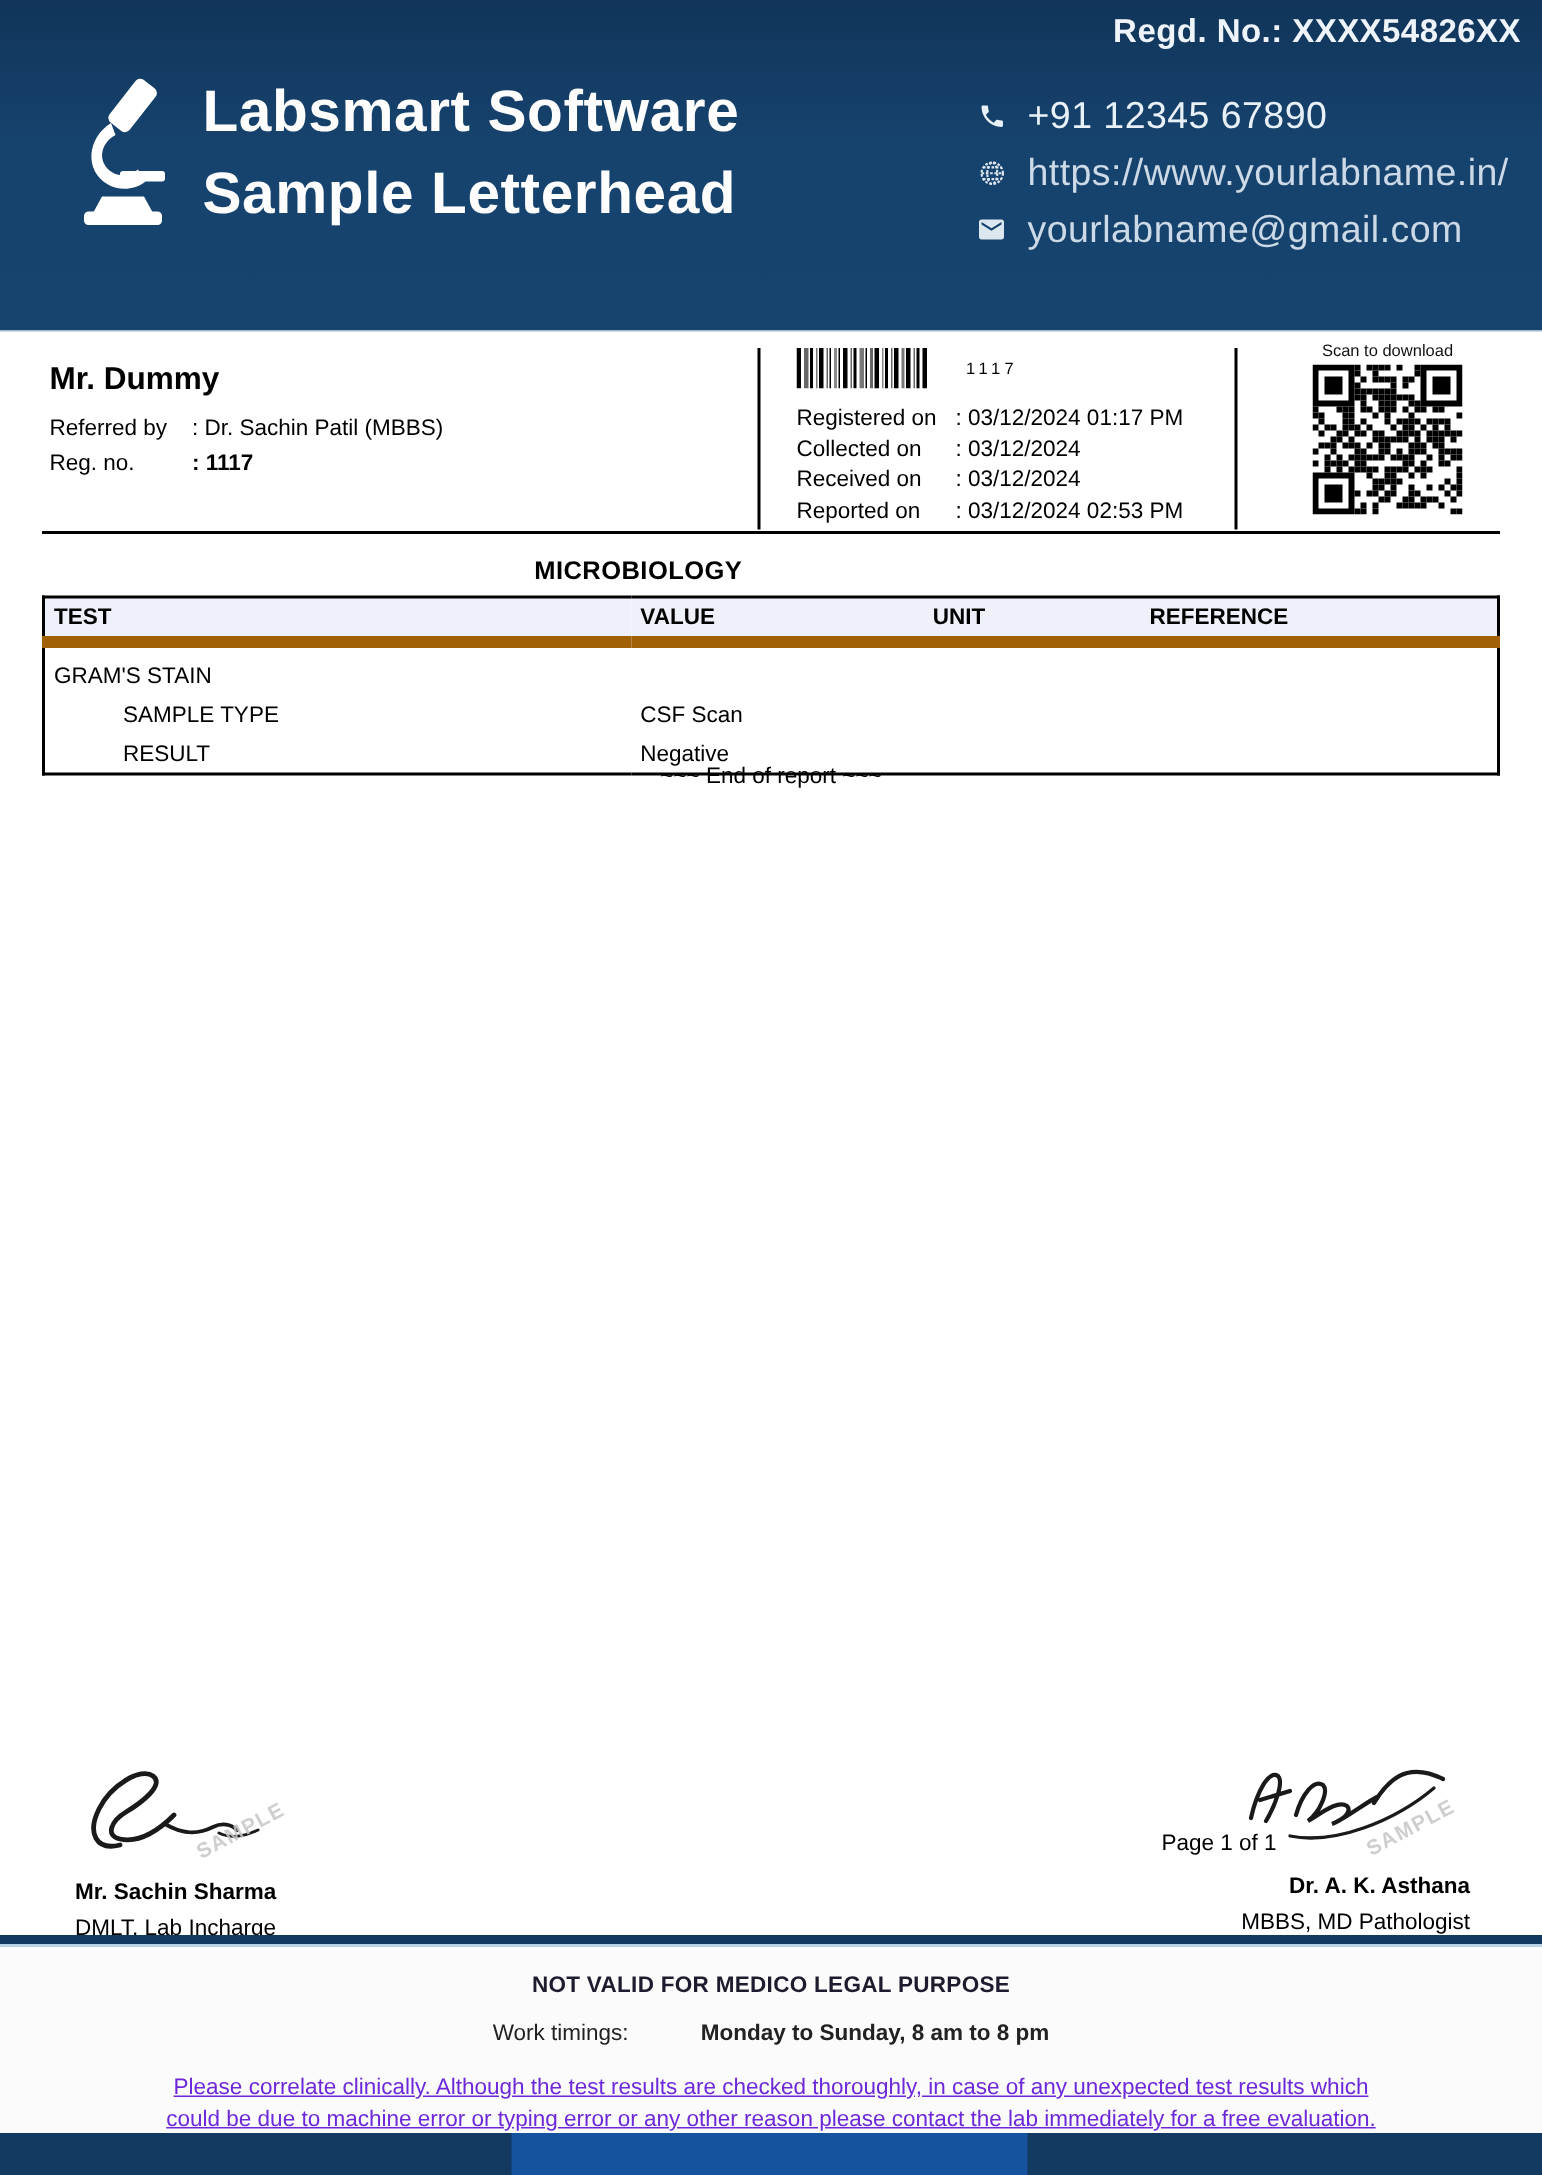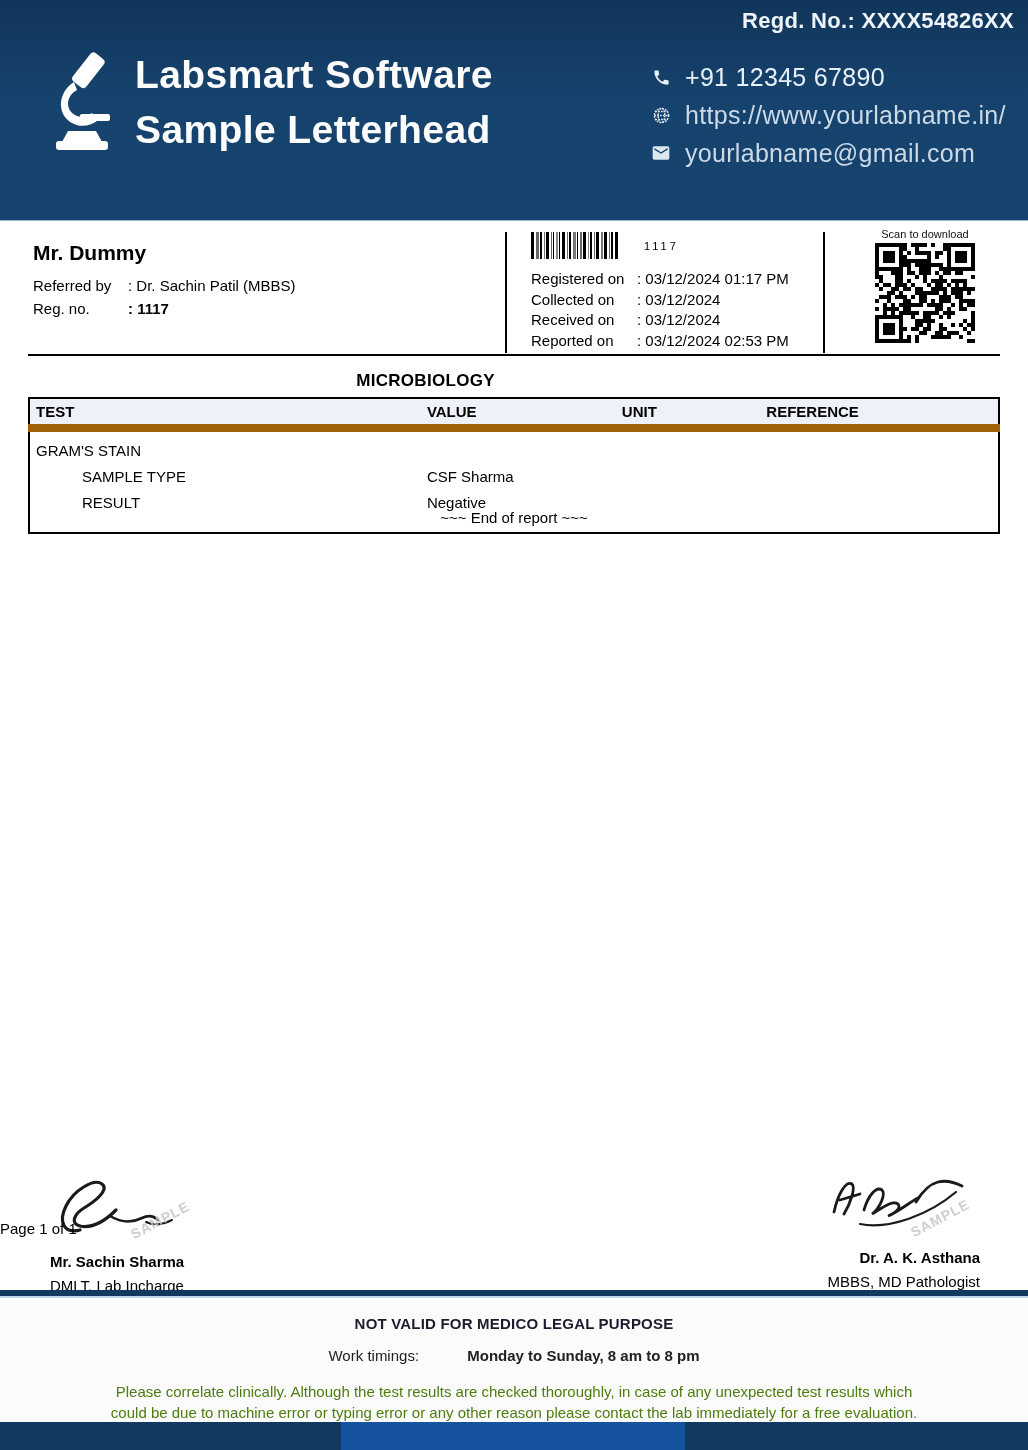--- a/index.html
+++ b/index.html
@@ -63,55 +63,55 @@
     position:absolute; top:397px; left:28px; width:972px;
     border-collapse:collapse; font-size:15px;
   }
   .report-table { border:2px solid #000; }
   .report-table thead th {
     background:#eef1f9; text-align:left; font-weight:bold;
     padding:4px 6px 4px 6px; border-bottom:8px solid #a16207; font-size:15px;
   }
   .report-table td { padding:1px 6px; line-height:24px; }
   .report-table tr.first td { padding-top:7px; }
-  .report-table tr.last td { padding-bottom:17px; }
+  .report-table tr.last td { padding-bottom:0; }
   .report-table td.indent { padding-left:52px; }
   .col-test { width:40.4%; } .col-value { width:20.1%; }
   .col-unit { width:14.9%; } .col-ref { width:24.6%; }
   .end-note { position:absolute; top:509px; left:0; width:1028px; text-align:center; font-size:15px; }
 
   
   .sigblock { position:absolute; font-size:15px; }
   .sig-left { left:50px; top:1172px; width:220px; }
   .sig-right { right:48px; top:1168px; width:230px; text-align:right; }
   .sig-canvas { position:relative; height:76px; }
   .sig-right .sig-canvas svg { float:right; }
   .sig-watermark {
     position:absolute; color:#c6c6c6; font-weight:bold; font-size:14px;
     letter-spacing:1px; transform:rotate(-28deg); opacity:0.85;
   }
   .sig-left .sig-watermark { left:78px; top:40px; }
   .sig-right .sig-watermark { right:8px; top:42px; }
   .sig-name { font-weight:bold; margin-top:5px; }
   .sig-title { margin-top:7px; }
-  .page-info { position:absolute; top:1220px; left:0; width:851px; text-align:left; font-size:15px; }
+  .page-info { position:absolute; top:1220px; left:0; width:851px; text-align:right; font-size:15px; }
 
   
   .footer-bar {
     position:absolute; top:1290px; left:0; width:1028px; height:8px;
     background:#123a60; border-bottom:2px solid #bcd4e8;
   }
   .footer-area {
     position:absolute; top:1300px; left:0; width:1028px; height:122px;
     background:#fbfbfb; text-align:center; color:#1c1c2e;
   }
   .footer-legal { margin-top:15px; font-weight:bold; font-size:15px; letter-spacing:0.2px; }
   .footer-timings { margin-top:15px; font-size:15px; color:#222; }
   .footer-timings .tval { font-weight:bold;margin-left:44px; }
-  .footer-disclaimer { margin-top:17px; font-size:15px; color:#4d7c0f; line-height:21px; }
+  .footer-disclaimer { margin-top:17px; font-size:15px; color:#6d28d9; line-height:21px;text-decoration:underline; }
   .bottom-bar { position:absolute; bottom:0; left:0; width:1028px; height:28px; background:#123a60; }
   .bottom-bar-mid { position:absolute; left:341px; top:0; width:344px; height:28px; background:#15539f; }
 </style>
 </head>
 <body>
 
 <div class="page">
 
   <div class="header">
     <div class="regd-no">Regd. No.: XXXX54826XX</div>
@@ -509,21 +509,21 @@
     </thead>
     <tbody>
       <tr class="first">
         <td>GRAM'S STAIN</td>
         <td></td>
         <td></td>
         <td></td>
       </tr>
       <tr>
         <td class="indent">SAMPLE TYPE</td>
-        <td>CSF Sharma</td>
+        <td>CSF Scan</td>
         <td></td>
         <td></td>
       </tr>
       <tr class="last">
         <td class="indent">RESULT</td>
         <td>Negative</td>
         <td></td>
         <td></td>
       </tr>
     </tbody>

